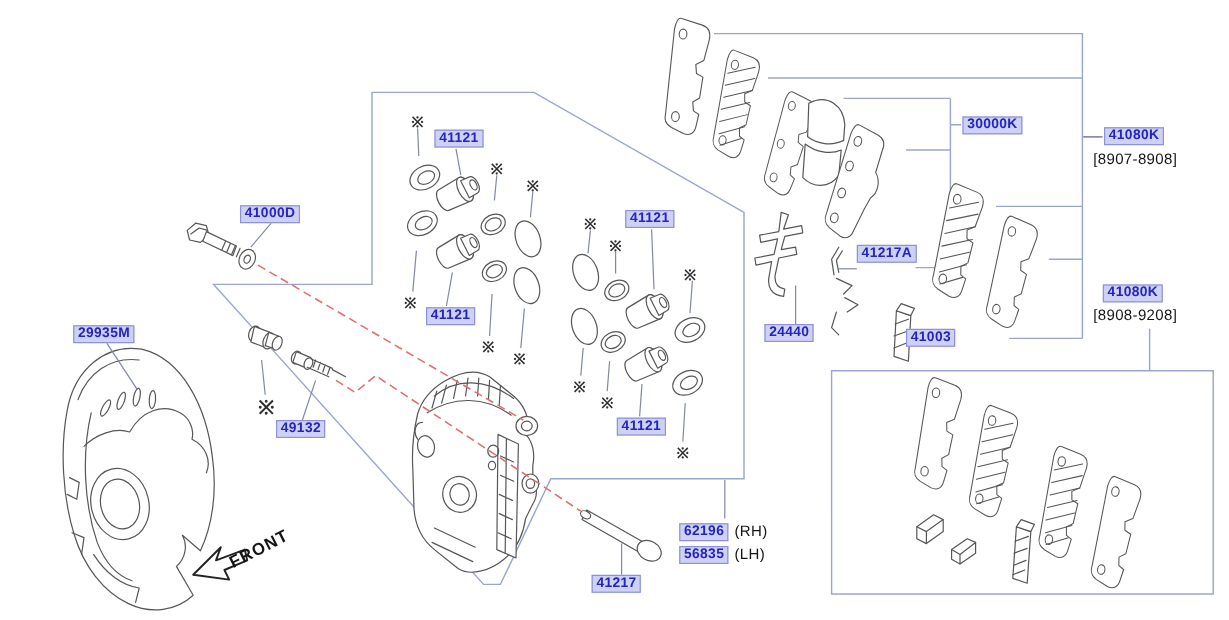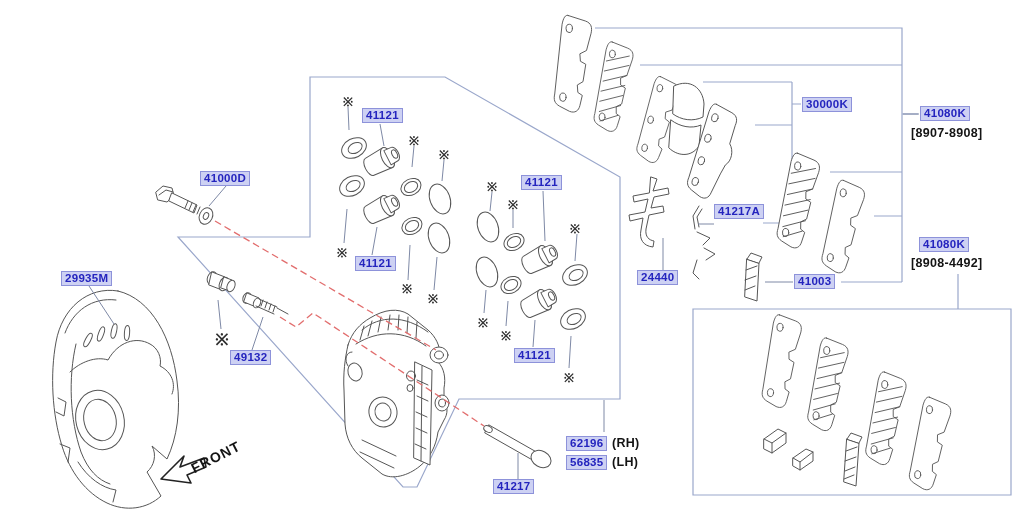--- a/index.html
+++ b/index.html
@@ -10,21 +10,21 @@
   .box{stroke:var(--group-line);stroke-width:1.2;fill:none;}
   .leader{stroke:var(--leader-line);stroke-width:1;fill:none;}
   .red{stroke:var(--red-dash);stroke-width:1.3;fill:none;stroke-dasharray:7 4;}
   .art{stroke:var(--artwork);stroke-width:1;fill:none;stroke-linejoin:round;stroke-linecap:round;}
   .artf{stroke:var(--artwork);stroke-width:1;fill:#ffffff;stroke-linejoin:round;stroke-linecap:round;}
   
   .plabel{position:absolute;font-size:11.5px;font-weight:bold;line-height:13px;
           color:var(--label-text);background:var(--label-bg);
           border:1px solid var(--label-border);padding:0 3px;letter-spacing:0.3px;
           white-space:nowrap;cursor:pointer;}
-  .btext{position:absolute;font-size:12.5px;font-weight:bold;color:var(--black-text);
+  .btext{position:absolute;font-size:12.5px;font-weight:normal;color:var(--black-text);
          white-space:nowrap;letter-spacing:0.3px;}
   .refmark{position:absolute;width:16px;text-align:center;font-size:12px;
            color:#2e2e2e;font-weight:bold;}
   .refmark.big{font-size:16px;width:20px;}
   .front-label{position:absolute;font-size:14px;font-weight:bold;color:var(--black-text);
                letter-spacing:1px;transform:rotate(-27deg);transform-origin:0 50%;}
 </style>
 </head>
 <body>
 
@@ -255,22 +255,22 @@
 <span class="plabel" style="left:566px;top:436px">62196</span>
 <span class="btext" style="left:612px;top:436px">(RH)</span>
 <span class="plabel" style="left:566px;top:455px">56835</span>
 <span class="btext" style="left:612px;top:455px">(LH)</span>
 <span class="plabel" style="left:637px;top:270px">24440</span>
 <span class="plabel" style="left:714px;top:204px">41217A</span>
 <span class="plabel" style="left:802px;top:97px">30000K</span>
 <span class="plabel" style="left:920px;top:106px">41080K</span>
 <span class="btext" style="left:911px;top:126px">[8907-8908]</span>
 <span class="plabel" style="left:919px;top:237px">41080K</span>
-<span class="btext" style="left:911px;top:256px">[8908-4492]</span>
-<span class="plabel" style="left:794px;top:274px">41003</span>
+<span class="btext" style="left:911px;top:256px">[8908-9208]</span>
+<span class="plabel" style="left:755px;top:274px">41003</span>
 
 <span class="refmark" style="left:340px;top:93px">※</span>
 <span class="refmark" style="left:406px;top:132px">※</span>
 <span class="refmark" style="left:436px;top:146px">※</span>
 <span class="refmark" style="left:334px;top:244px">※</span>
 <span class="refmark" style="left:399px;top:280px">※</span>
 <span class="refmark" style="left:425px;top:290px">※</span>
 <span class="refmark" style="left:484px;top:178px">※</span>
 <span class="refmark" style="left:505px;top:196px">※</span>
 <span class="refmark" style="left:567px;top:220px">※</span>

